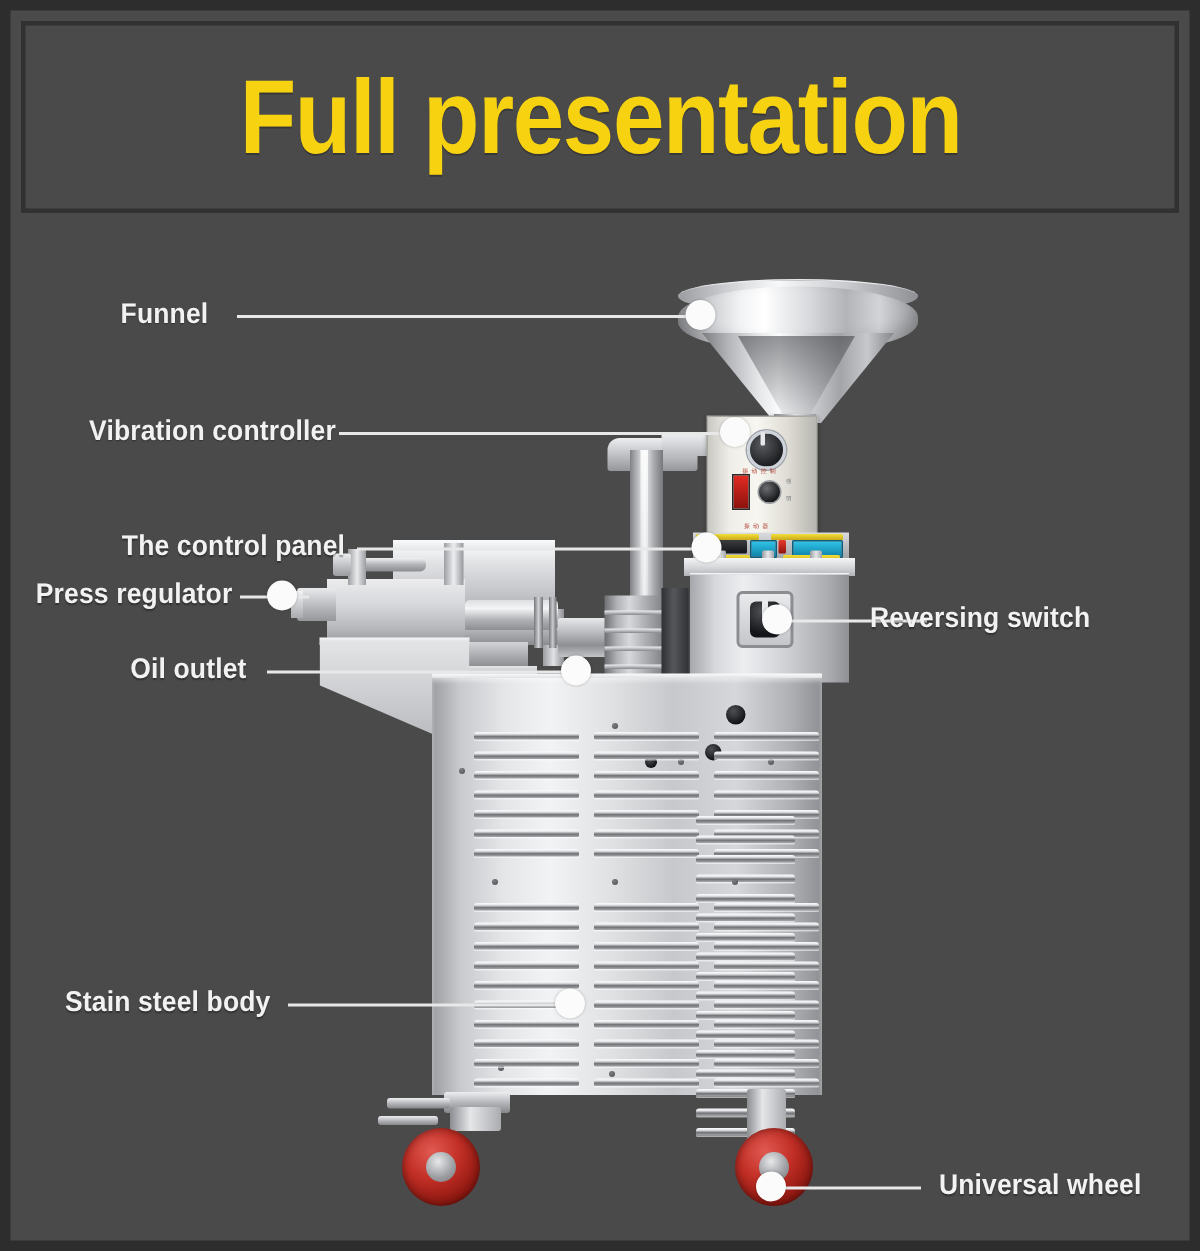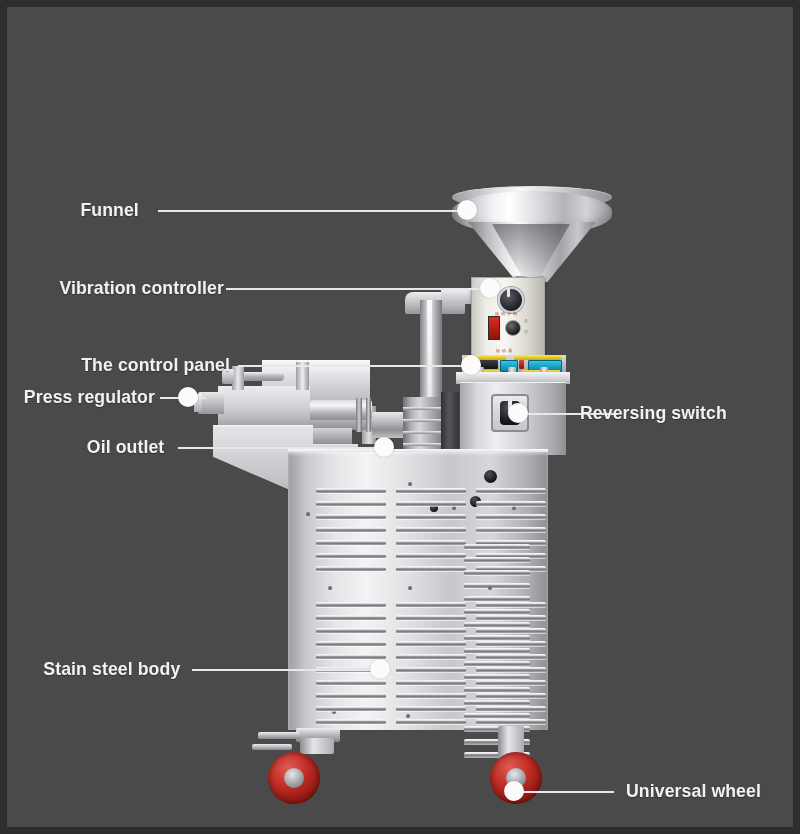--- a/index.html
+++ b/index.html
@@ -565,15 +565,18 @@
   <div class="callout-label left-anchored" style="left:14px;top:386px;">Press regulator</div>
 
   <div class="callout-label left-anchored" style="left:81px;top:436px;">Oil outlet</div>
 
   <div class="callout-label left-anchored" style="left:33px;top:658px;">Stain steel body</div>
 
   <div class="callout-label right-anchored" style="left:580px;top:402px;">Reversing switch</div>
 
   <div class="callout-label right-anchored" style="left:626px;top:780px;">Universal wheel</div>
 
+  <div id="title-banner">
+    <div id="title-text">Full presentation</div>
+  </div>
 
   <div id="outer-frame"></div>
 </div>
 
 </body></html>

